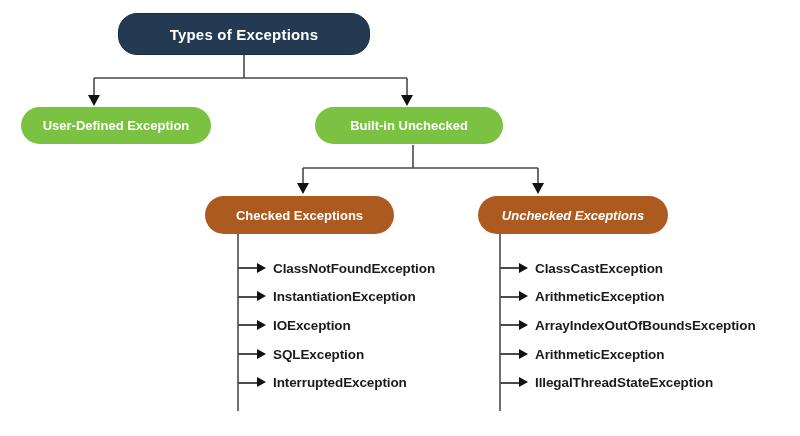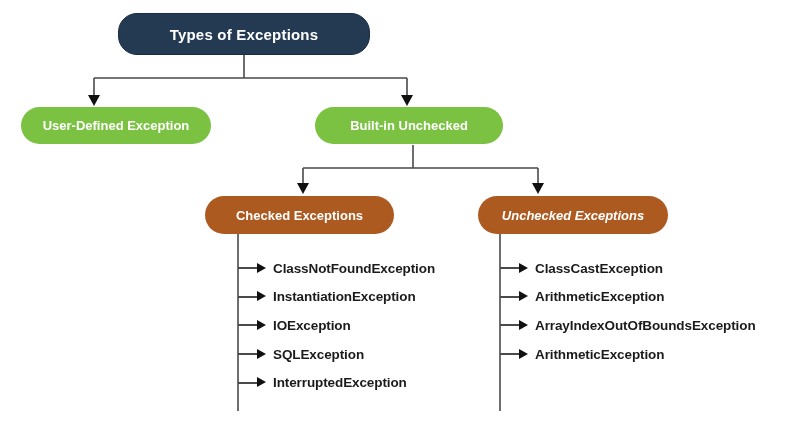--- a/index.html
+++ b/index.html
@@ -117,15 +117,19 @@
       <span class="exc-label">ArithmeticException</span>
     </div>
     <div class="exc-item">
       <span class="branch"></span>
       <span class="exc-label">ArrayIndexOutOfBoundsException</span>
     </div>
     <div class="exc-item">
       <span class="branch"></span>
       <span class="exc-label">ArithmeticException</span>
     </div>
+    <div class="exc-item">
+      <span class="branch"></span>
+      <span class="exc-label">IllegalThreadStateException</span>
+    </div>
   </div>
 
 </div>
 
 </body></html>

